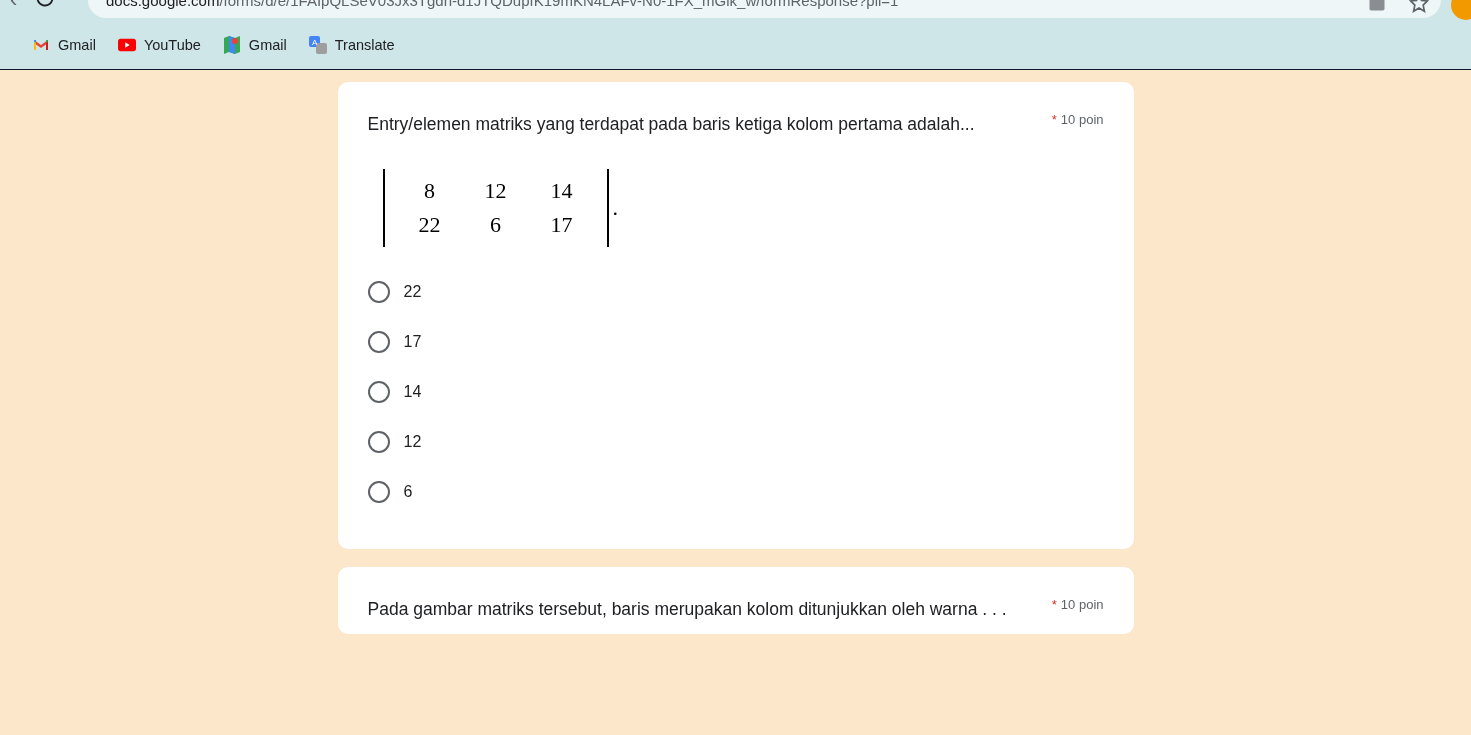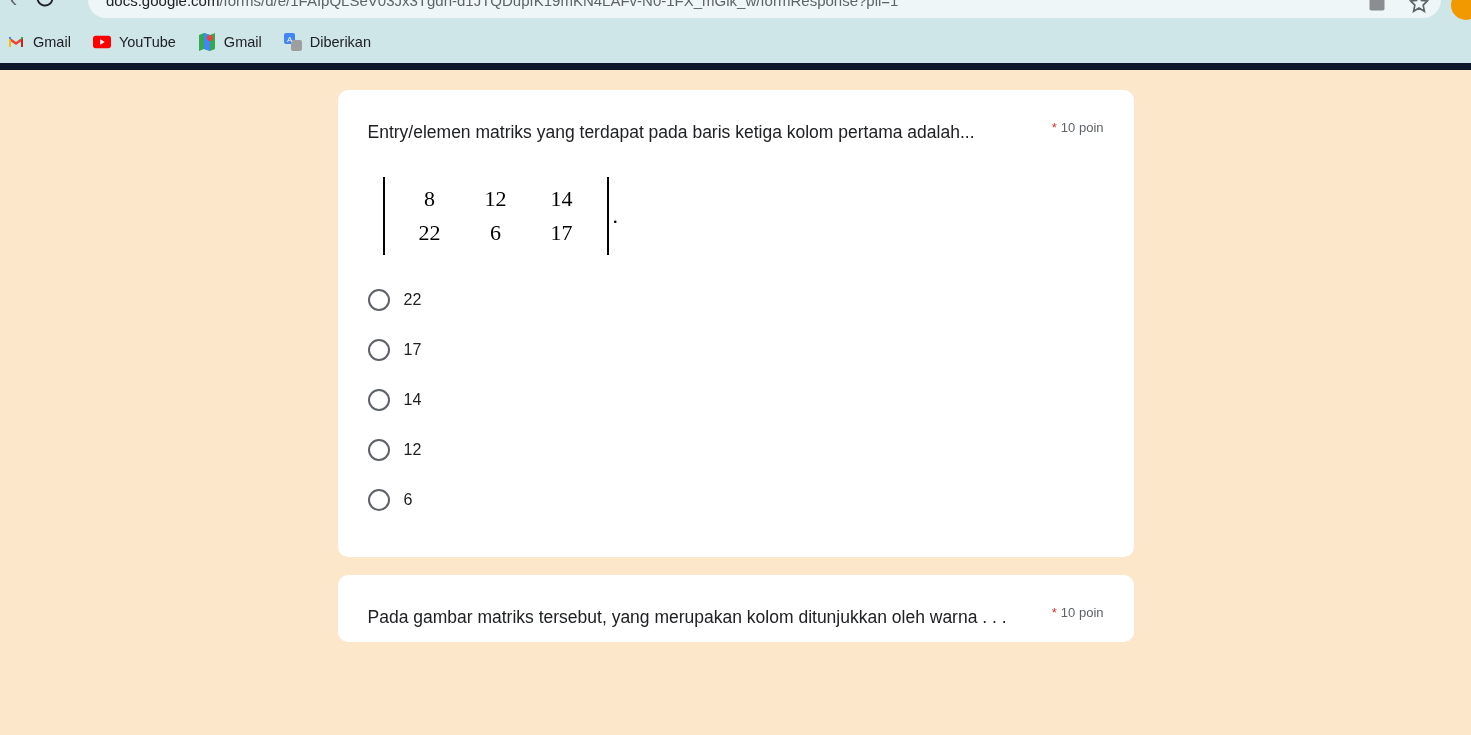--- a/index.html
+++ b/index.html
@@ -50,38 +50,38 @@
       position: absolute;
       top: -10px;
       right: -10px;
       display: flex;
       gap: 22px;
       align-items: center;
     }
     .bookmarks-bar {
       background: #cfe6e8;
       height: 50px;
-      border-bottom: 7px solid #0f172a;
-      display: flex;
-      align-items: center;
-      padding-left: 7px;
+      border-bottom: 1px solid #0f172a;
+      display: flex;
+      align-items: center;
+      padding-left: 32px;
       gap: 22px;
       position: relative;
     }
     .bookmark-item {
       display: flex;
       align-items: center;
       gap: 8px;
       cursor: pointer;
       font-size: 14.5px;
       color: #202124;
     }
     .bookmark-icon { width: 18px; height: 18px; display:inline-flex; align-items:center; justify-content:center; }
     .content-area {
-      padding-top: 20px;
+      padding-top: 12px;
       display: flex;
       justify-content: center;
     }
     .form-col { width: 796px; }
     .card {
       background: #fff;
       border-radius: 10px;
       padding: 28px 30px 32px 30px;
       margin-bottom: 18px;
     }
@@ -224,21 +224,21 @@
     <span>Gmail</span>
   </div>
   <div class="bookmark-item">
     <span class="bookmark-icon">
       <svg width="18" height="18" viewBox="0 0 18 18">
           <rect x="0" y="0" width="11" height="11" rx="2" fill="#4285F4"></rect>
           <rect x="7" y="7" width="11" height="11" rx="2" fill="#9E9E9E"></rect>
           <text x="3" y="9" font-size="8" fill="#fff" font-family="Arial">A</text>
         </svg>
     </span>
-    <span>Diberikan</span>
+    <span>Translate</span>
   </div>
 </div>
 
 <div class="content-area">
   <div class="form-col">
 
     <div class="card">
       <div class="card-header">
         <div class="q-text">Entry/elemen matriks yang terdapat pada baris ketiga kolom pertama adalah...</div>
         <div class="points">
@@ -285,21 +285,21 @@
         </div>
         <div class="option-row">
           <span class="radio"></span>
           <span class="opt-label">6</span>
         </div>
       </div>
     </div>
 
     <div class="card" style="padding-bottom:10px;">
       <div class="card-header">
-        <div class="q-text">Pada gambar matriks tersebut, yang merupakan kolom ditunjukkan oleh warna . . .</div>
+        <div class="q-text">Pada gambar matriks tersebut, baris merupakan kolom ditunjukkan oleh warna . . .</div>
         <div class="points">
           <span class="asterisk">*</span><span>10 poin</span>
         </div>
       </div>
     </div>
 
   </div>
 </div>
 
 </body></html>

